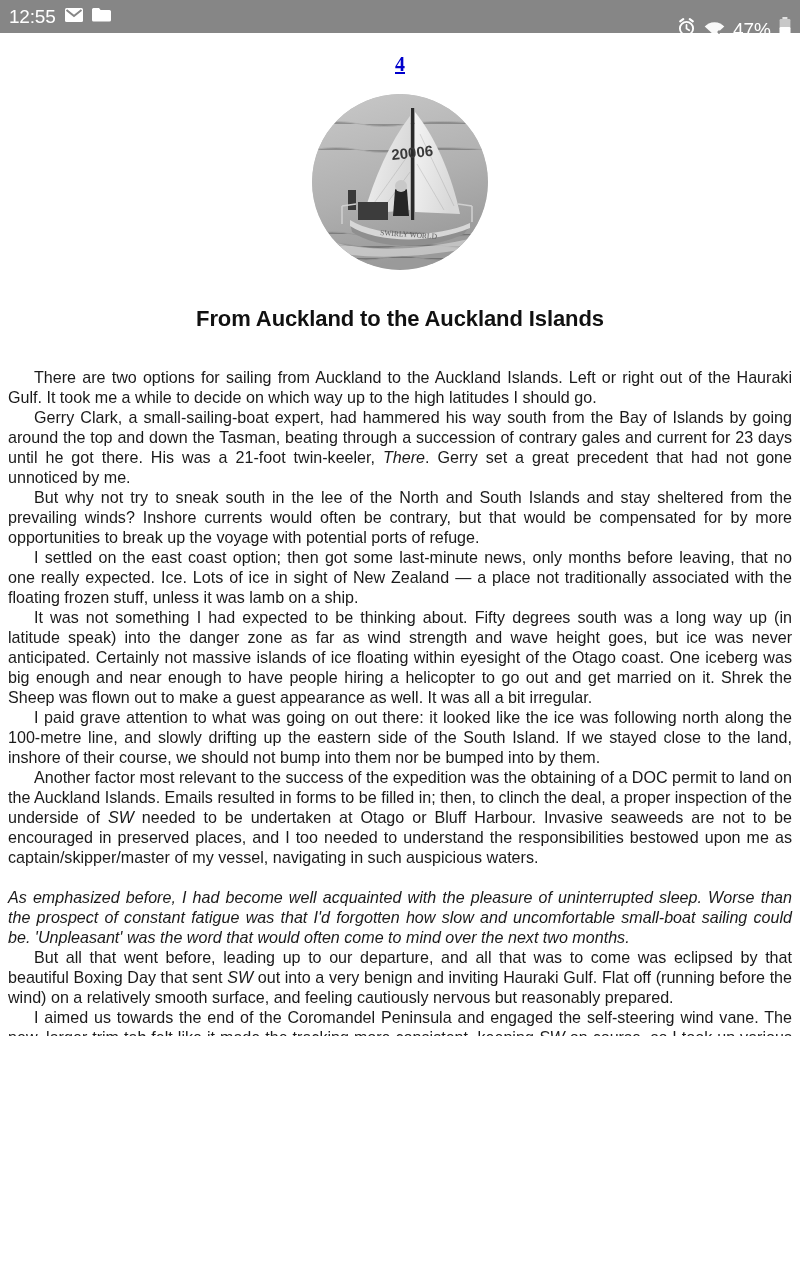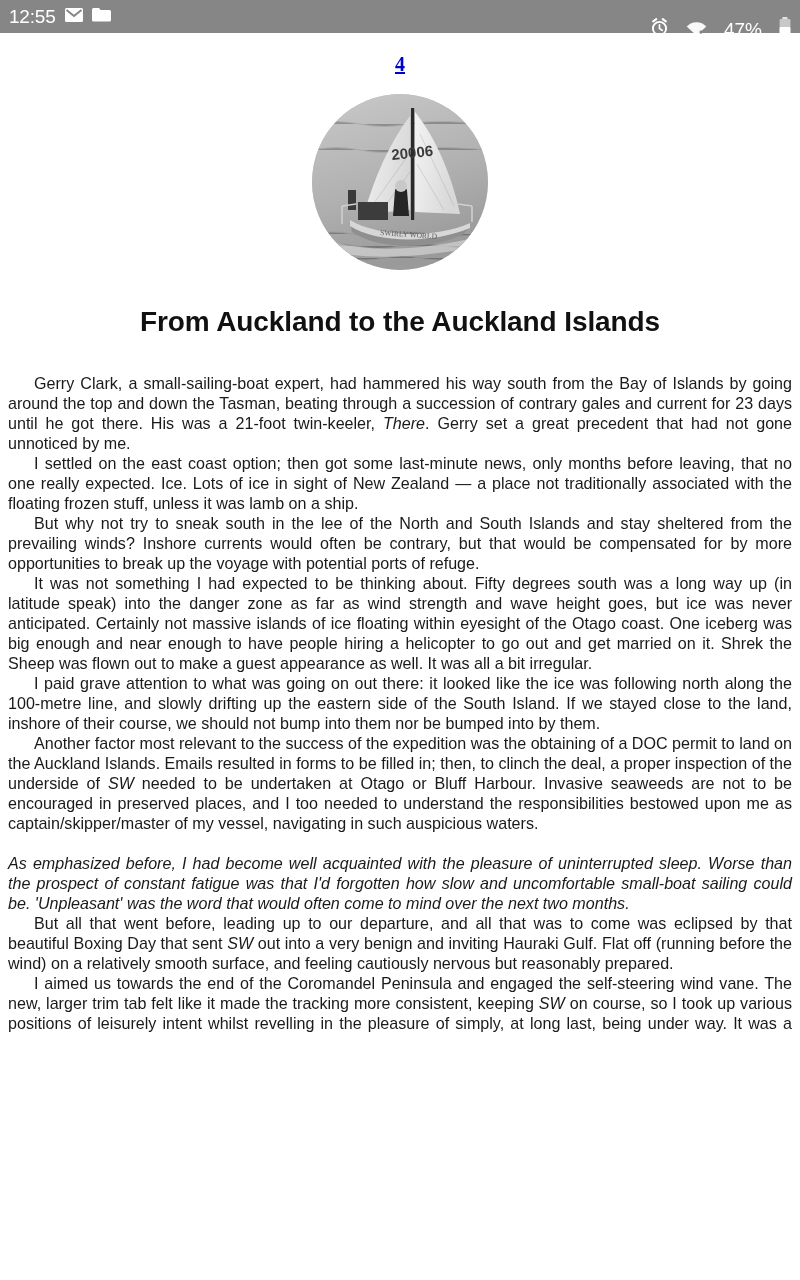--- a/index.html
+++ b/index.html
@@ -15,21 +15,21 @@
   #status-bar {
     position: absolute; top: 0; left: 0;
     width: 800px; height: 33px;
     background: #868686;
     display: flex; align-items: center;
     padding: 0 9px;
     color: #ffffff;
     z-index: 30;
   }
   #status-left { display: flex; align-items: center; gap: 9px; }
-  #status-right { margin-left: auto; display: flex; align-items: center; gap: 17px; margin-top: 25px; }
+  #status-right { margin-left: auto; display: flex; align-items: center; gap: 8px; margin-top: 25px; }
   .sb-time { font-size: 19px; letter-spacing: -0.2px; line-height: 1; }
   .sb-batt-text { font-size: 19px; line-height: 1; }
   .sb-ico { display:block; }
 
   
   #page {
     position: absolute; top: 33px; left: 0;
     width: 800px; height: 1184px;
     background: #ffffff;
     overflow: hidden;
@@ -50,21 +50,21 @@
     display: inline-block;
     overflow: hidden;
     position: relative;
     background: #b9b9b9;
   }
   #chapter-figure svg { display: block; }
 
   #chapter-title {
     margin-top: 32px;
     text-align: center;
-    font-size: 28px;
+    font-size: 22px;
     font-weight: bold;
     color: #111111;
     letter-spacing: -0.1px;
   }
 
   #body-text {
     margin-top: 35px;
     padding: 0 8px;
     font-size: 16.1px;
     line-height: 20px;
@@ -220,23 +220,24 @@
 
             <path d="M20 148 q60 16 150 -6 l0 10 q-92 18 -150 6 Z" fill="#e3e3e3" opacity="0.55"></path>
           </g>
         </svg>
       </div>
     </div>
 
     <h1 id="chapter-title">From Auckland to the Auckland Islands</h1>
 
     <div id="body-text">
+        <p>There are two options for sailing from Auckland to the Auckland Islands. Left or right out of the Hauraki Gulf. It took me a while to decide on which way up to the high latitudes I should go.</p>
         <p>Gerry Clark, a small-sailing-boat expert, had hammered his way south from the Bay of Islands by going around the top and down the Tasman, beating through a succession of contrary gales and current for 23 days until he got there. His was a 21-foot twin-keeler, <span class="it">There</span>. Gerry set a great precedent that had not gone unnoticed by me.</p>
+        <p>But why not try to sneak south in the lee of the North and South Islands and stay sheltered from the prevailing winds? Inshore currents would often be contrary, but that would be compensated for by more opportunities to break up the voyage with potential ports of refuge.</p>
         <p>I settled on the east coast option; then got some last-minute news, only months before leaving, that no one really expected. Ice. Lots of ice in sight of New Zealand — a place not traditionally associated with the floating frozen stuff, unless it was lamb on a ship.</p>
-        <p>But why not try to sneak south in the lee of the North and South Islands and stay sheltered from the prevailing winds? Inshore currents would often be contrary, but that would be compensated for by more opportunities to break up the voyage with potential ports of refuge.</p>
         <p>It was not something I had expected to be thinking about. Fifty degrees south was a long way up (in latitude speak) into the danger zone as far as wind strength and wave height goes, but ice was never anticipated. Certainly not massive islands of ice floating within eyesight of the Otago coast. One iceberg was big enough and near enough to have people hiring a helicopter to go out and get married on it. Shrek the Sheep was flown out to make a guest appearance as well. It was all a bit irregular.</p>
         <p>I paid grave attention to what was going on out there: it looked like the ice was following north along the 100-metre line, and slowly drifting up the eastern side of the South Island. If we stayed close to the land, inshore of their course, we should not bump into them nor be bumped into by them.</p>
         <p>Another factor most relevant to the success of the expedition was the obtaining of a DOC permit to land on the Auckland Islands. Emails resulted in forms to be filled in; then, to clinch the deal, a proper inspection of the underside of <span class="it">SW</span> needed to be undertaken at Otago or Bluff Harbour. Invasive seaweeds are not to be encouraged in preserved places, and I too needed to understand the responsibilities bestowed upon me as captain/skipper/master of my vessel, navigating in such auspicious waters.</p>
         <p class="no-indent gap-before">As emphasized before, I had become well acquainted with the pleasure of uninterrupted sleep. Worse than the prospect of constant fatigue was that I'd forgotten how slow and uncomfortable small-boat sailing could be. 'Unpleasant' was the word that would often come to mind over the next two months.</p>
         <p>But all that went before, leading up to our departure, and all that was to come was eclipsed by that beautiful Boxing Day that sent <span class="it">SW</span> out into a very benign and inviting Hauraki Gulf. Flat off (running before the wind) on a relatively smooth surface, and feeling cautiously nervous but reasonably prepared.</p>
         <p>I aimed us towards the end of the Coromandel Peninsula and engaged the self-steering wind vane. The new, larger trim tab felt like it made the tracking more consistent, keeping <span class="it">SW</span> on course, so I took up various positions of leisurely intent whilst revelling in the pleasure of simply, at long last, being under way. It was a new beginning for <span class="it">SW</span>, and I was pleased I had persevered to finally get to this point. Of the years that had gone before, the most tedious detail is hard to recall; perhaps, like gesta-</p>
       </div>
   </div>
 
   <div id="watermark">

